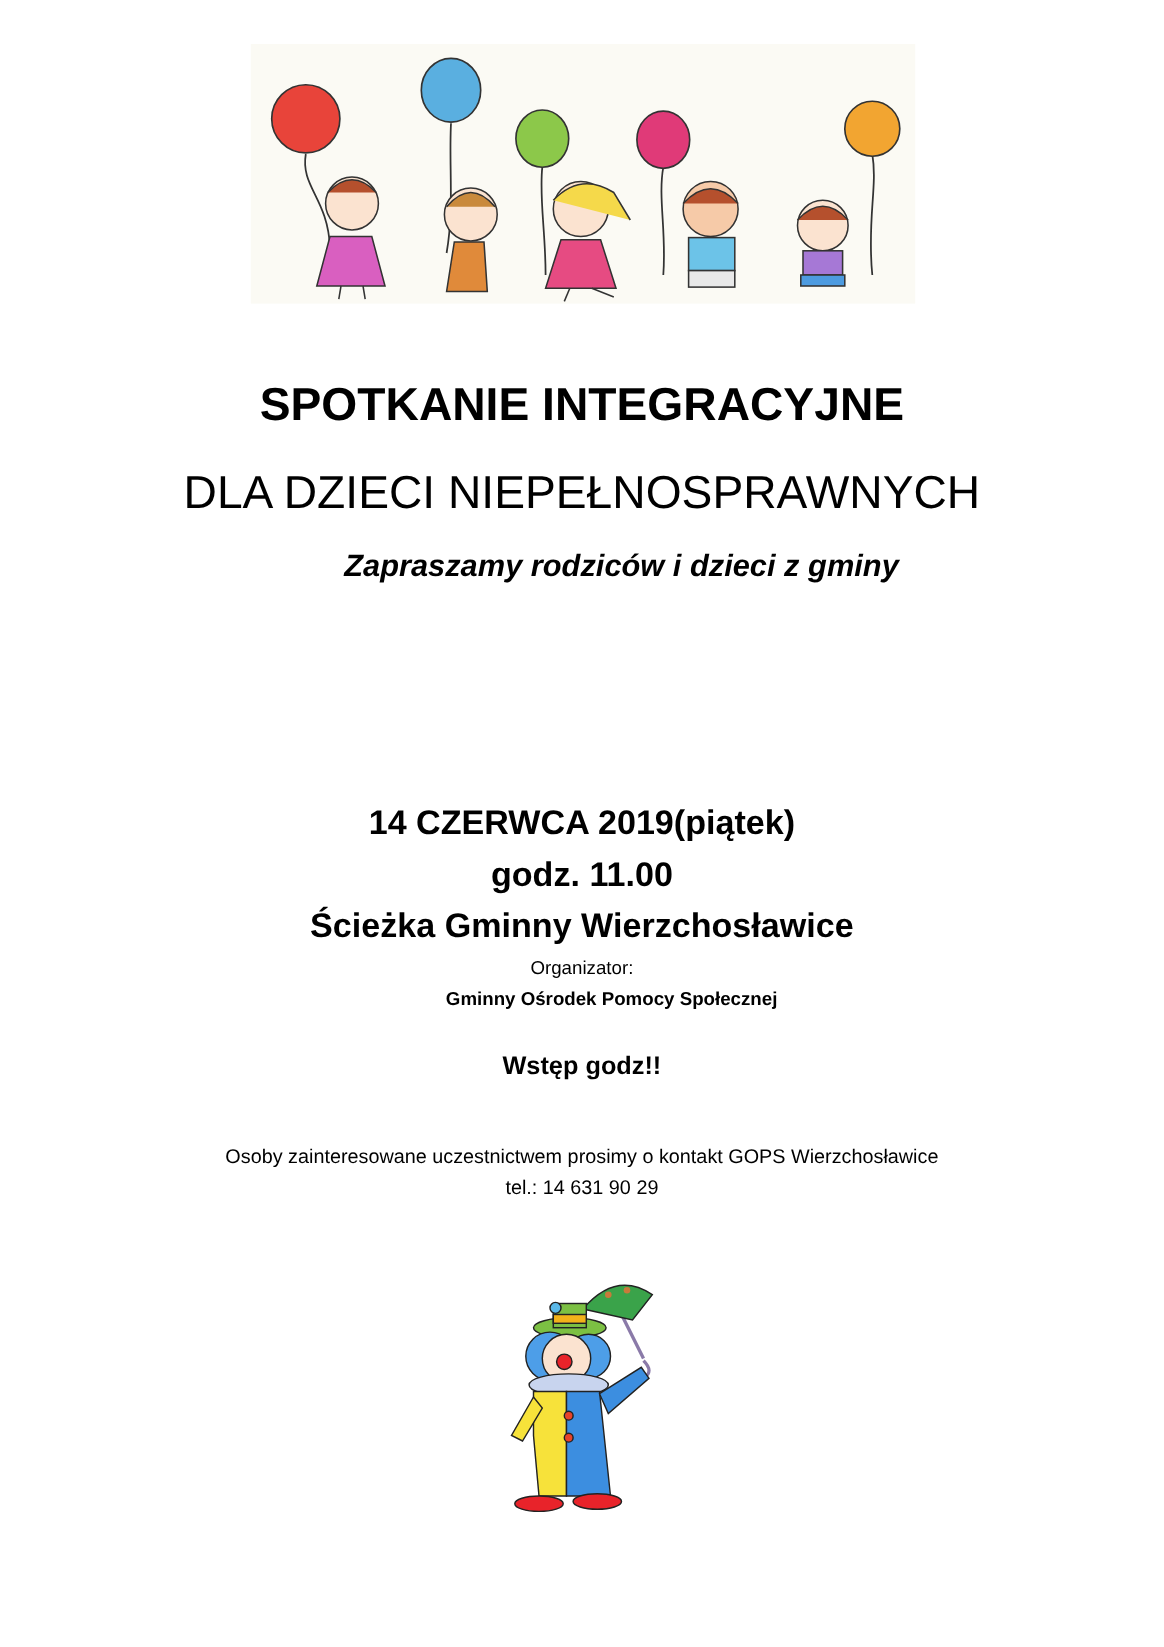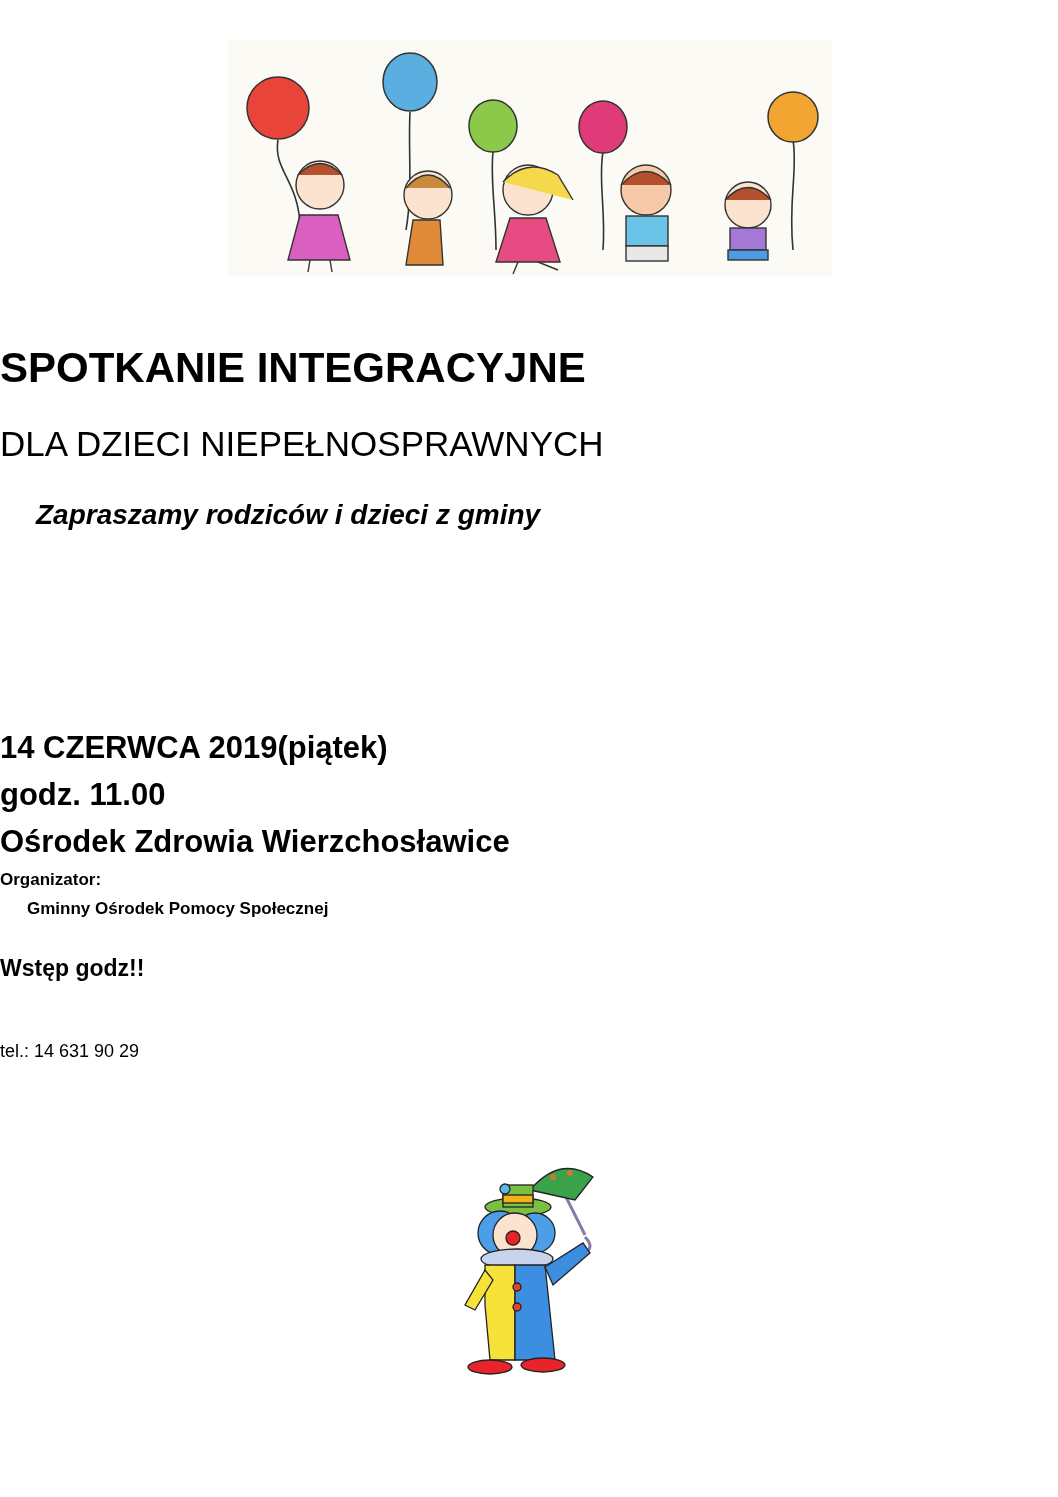--- a/index.html
+++ b/index.html
@@ -1,24 +1,24 @@
 <!DOCTYPE html>
 <html><head>
 <meta charset="utf-8">
 <style>
   html, body { margin: 0; padding: 0; background: #ffffff; }
   body { width: 1058px; height: 1497px; position: relative; overflow: hidden;
          font-family: "Liberation Sans", sans-serif; color: #000; }
-  .abs { position: absolute; left: 0; width: 1058px; }
+  .abs { position: absolute; left: 0; width: 1058px; text-align: center; }
   .banner { position: absolute; left: 228px; top: 40px; width: 604px; height: 236px; background: #fbfaf4; }
   .t-title { top: 344px; font-size: 42px; font-weight: bold; letter-spacing: 0px; }
-  .t-sub { top: 424px; font-size: 35px; font-weight: normal; }
+  .t-sub { top: 424px; font-size: 42px; font-weight: normal; }
   .t-intro { top: 494px; font-size: 28px; font-weight: bold; font-style: italic; line-height: 42px; margin-left: 36px; }
   .t-date { top: 692px; font-size: 31px; font-weight: bold; line-height: 47px; margin-top: 32px; }
-  .t-org-label { top: 870px; font-size: 17px; font-weight: bold; }
+  .t-org-label { top: 870px; font-size: 17px; font-weight: normal; }
   .t-org-name { top: 899px; font-size: 17px; font-weight: bold; padding-left: 27px; }
   .t-free { top: 955px; font-size: 23px; font-weight: bold; }
   .t-contact { top: 1037px; font-size: 18px; line-height: 28px; }
   .clown { position: absolute; left: 445px; top: 1155px; width: 180px; height: 230px; }
   .line { display: block; }
 </style>
 </head>
 <body>
 
 <div class="banner">
@@ -74,29 +74,30 @@
 <div class="abs t-title">SPOTKANIE INTEGRACYJNE</div>
 <div class="abs t-sub">DLA DZIECI NIEPEŁNOSPRAWNYCH</div>
 
 <div class="abs t-intro">
   <span class="line">Zapraszamy rodziców i dzieci z gminy</span>
 </div>
 
 <div class="abs t-date">
   <span class="line">14 CZERWCA 2019(piątek)</span>
   <span class="line">godz. 11.00</span>
-  <span class="line">Ośrodek Zdrowia Wierzchosławice</span>
+  <span class="line">Ścieżka Gminny Wierzchosławice</span>
 </div>
 
 <div class="abs t-org-label">Organizator:</div>
 <div class="abs t-org-name">Gminny Ośrodek Pomocy Społecznej</div>
 
 <div class="abs t-free">Wstęp godz!!</div>
 
 <div class="abs t-contact">
+  <span class="line">Osoby zainteresowane uczestnictwem prosimy o kontakt GOPS Wierzchosławice</span>
   <span class="line">tel.: 14 631 90 29</span>
 </div>
 
 <div class="clown">
   <svg width="180" height="230" viewBox="0 0 180 230">
     <g stroke="#222" stroke-width="1.3">
 
       <line x1="110" y1="20" x2="140" y2="80" stroke="#8a7aa8" stroke-width="3"></line>
       <path d="M85 35 Q 115 0 148 22 L 130 45 Z" fill="#3aa34a"></path>
       <circle cx="108" cy="22" r="3" fill="#c87a3a" stroke="none"></circle>

